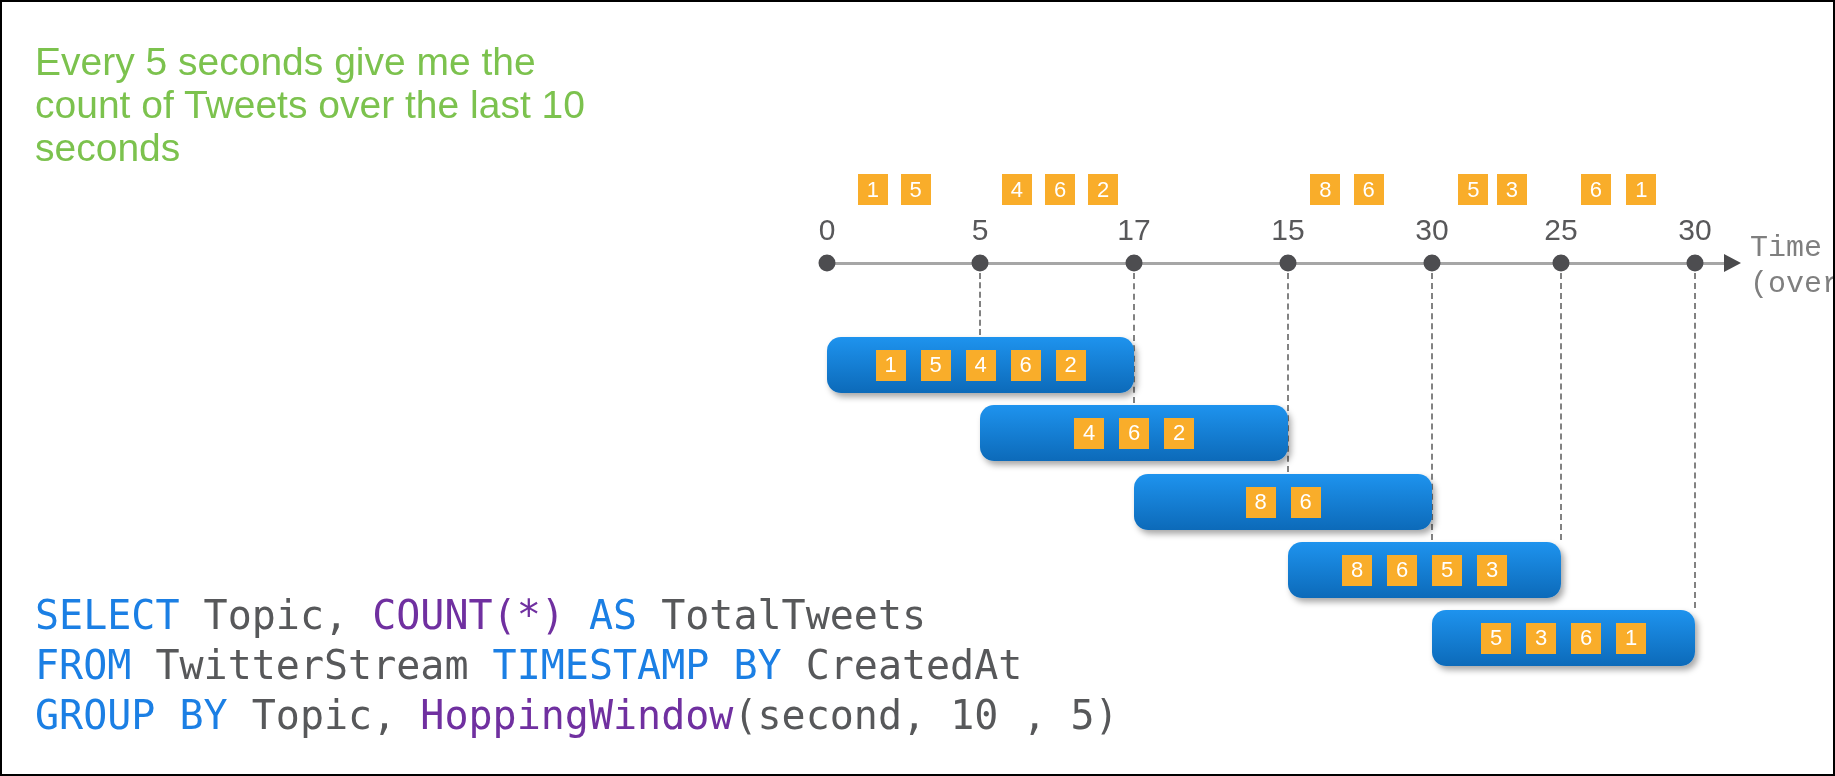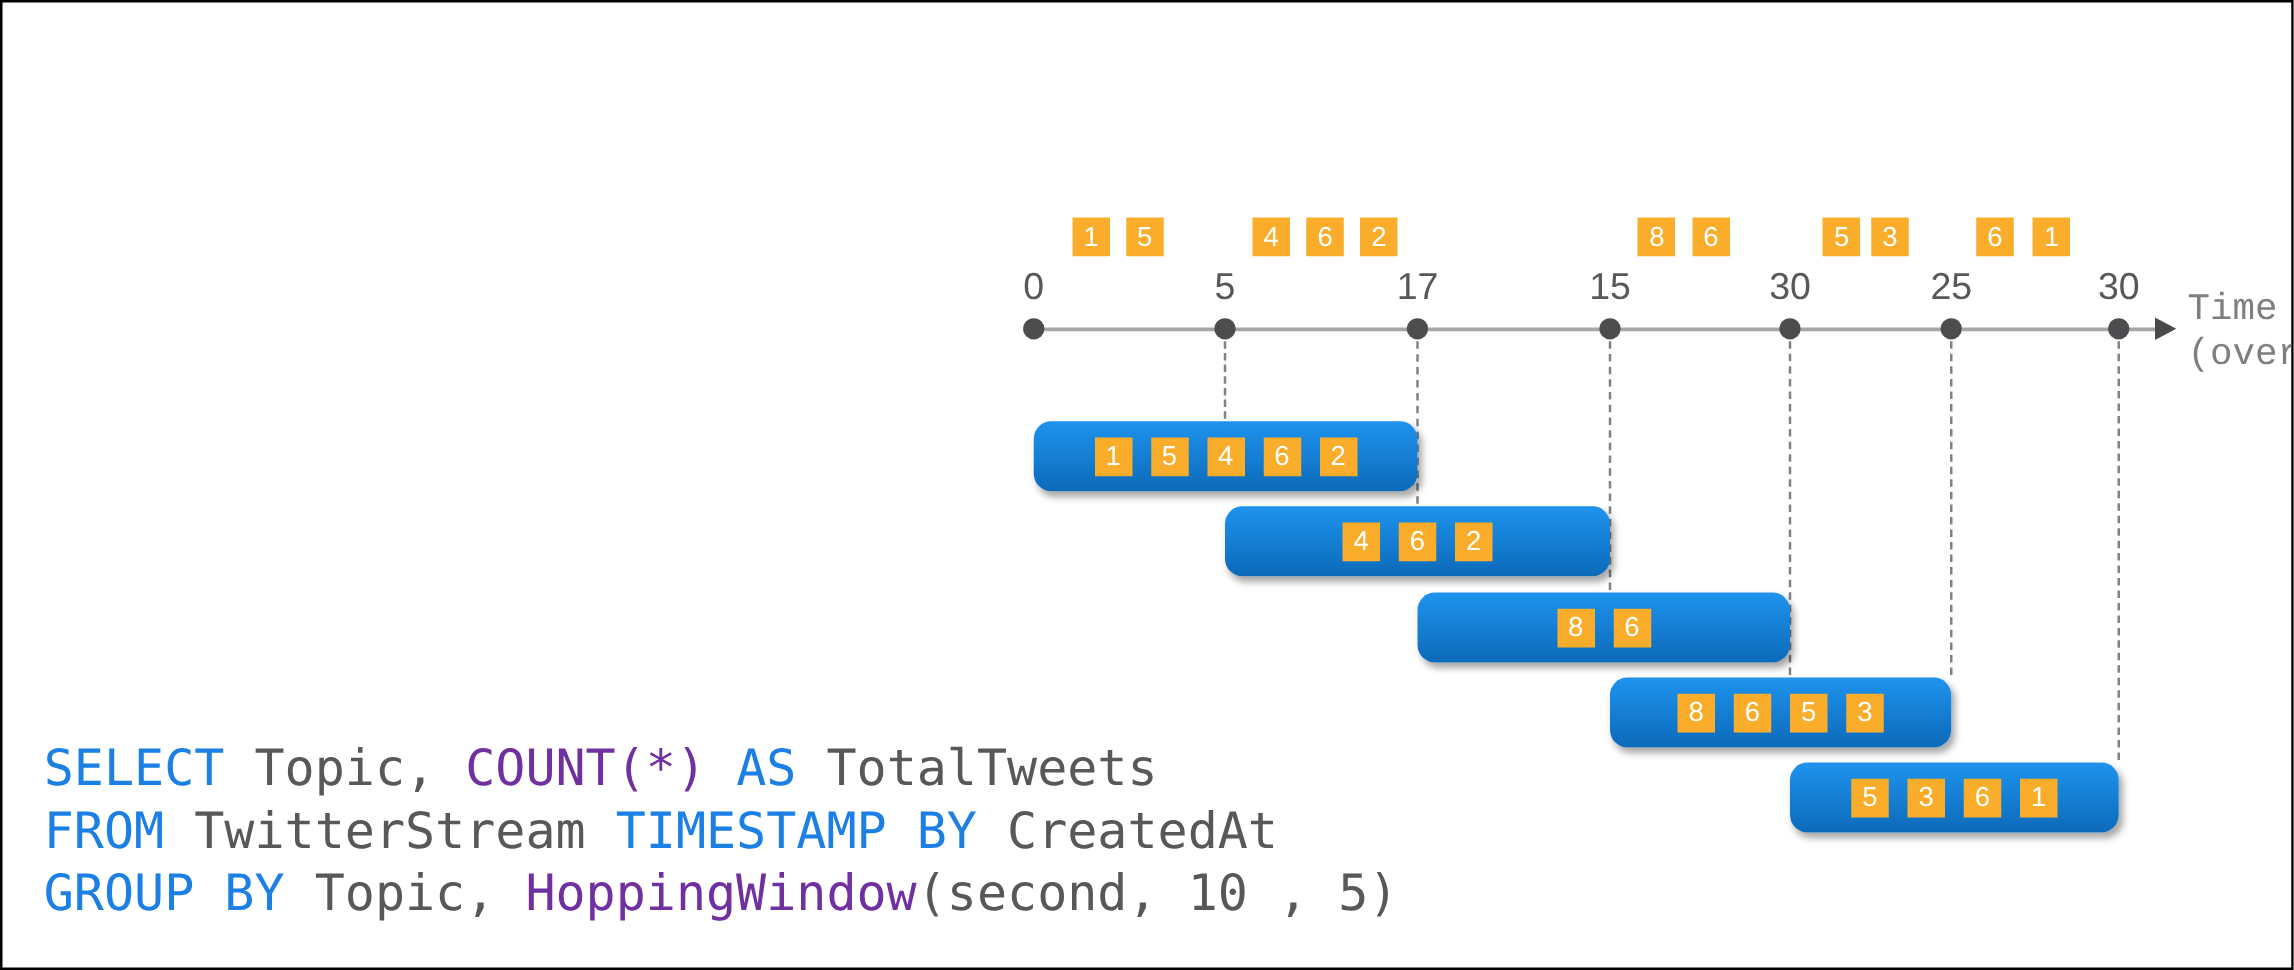--- a/index.html
+++ b/index.html
@@ -65,20 +65,25 @@
     font-size:40px;line-height:50px;white-space:pre;
   }
   .tok-keyword{color:var(--code-keyword-blue,#1B7FE4);}
   .tok-function{color:var(--code-function-purple,#7030A0);}
   .tok-plain{color:var(--code-plain-gray,#57585A);}
 </style>
 </head>
 <body>
 
 <div class="canvas">
+  <div class="headline" id="headline">
+      <div>Every 5 seconds give me the</div>
+      <div>count of Tweets over the last 10</div>
+      <div>seconds</div>
+    </div>
 
 
   <div id="timeline">
       <div class="dash" style="left: 977px; top: 271px; height: 62px;"></div>
       <div class="dash" style="left: 1131px; top: 271px; height: 130px;"></div>
       <div class="dash" style="left: 1285px; top: 271px; height: 199px;"></div>
       <div class="dash" style="left: 1429px; top: 271px; height: 267px;"></div>
       <div class="dash" style="left: 1558px; top: 271px; height: 267px;"></div>
       <div class="dash" style="left: 1692px; top: 271px; height: 335px;"></div>
       <div class="axis-line" style="left: 818px; top: 260px; width: 904px;"></div>

